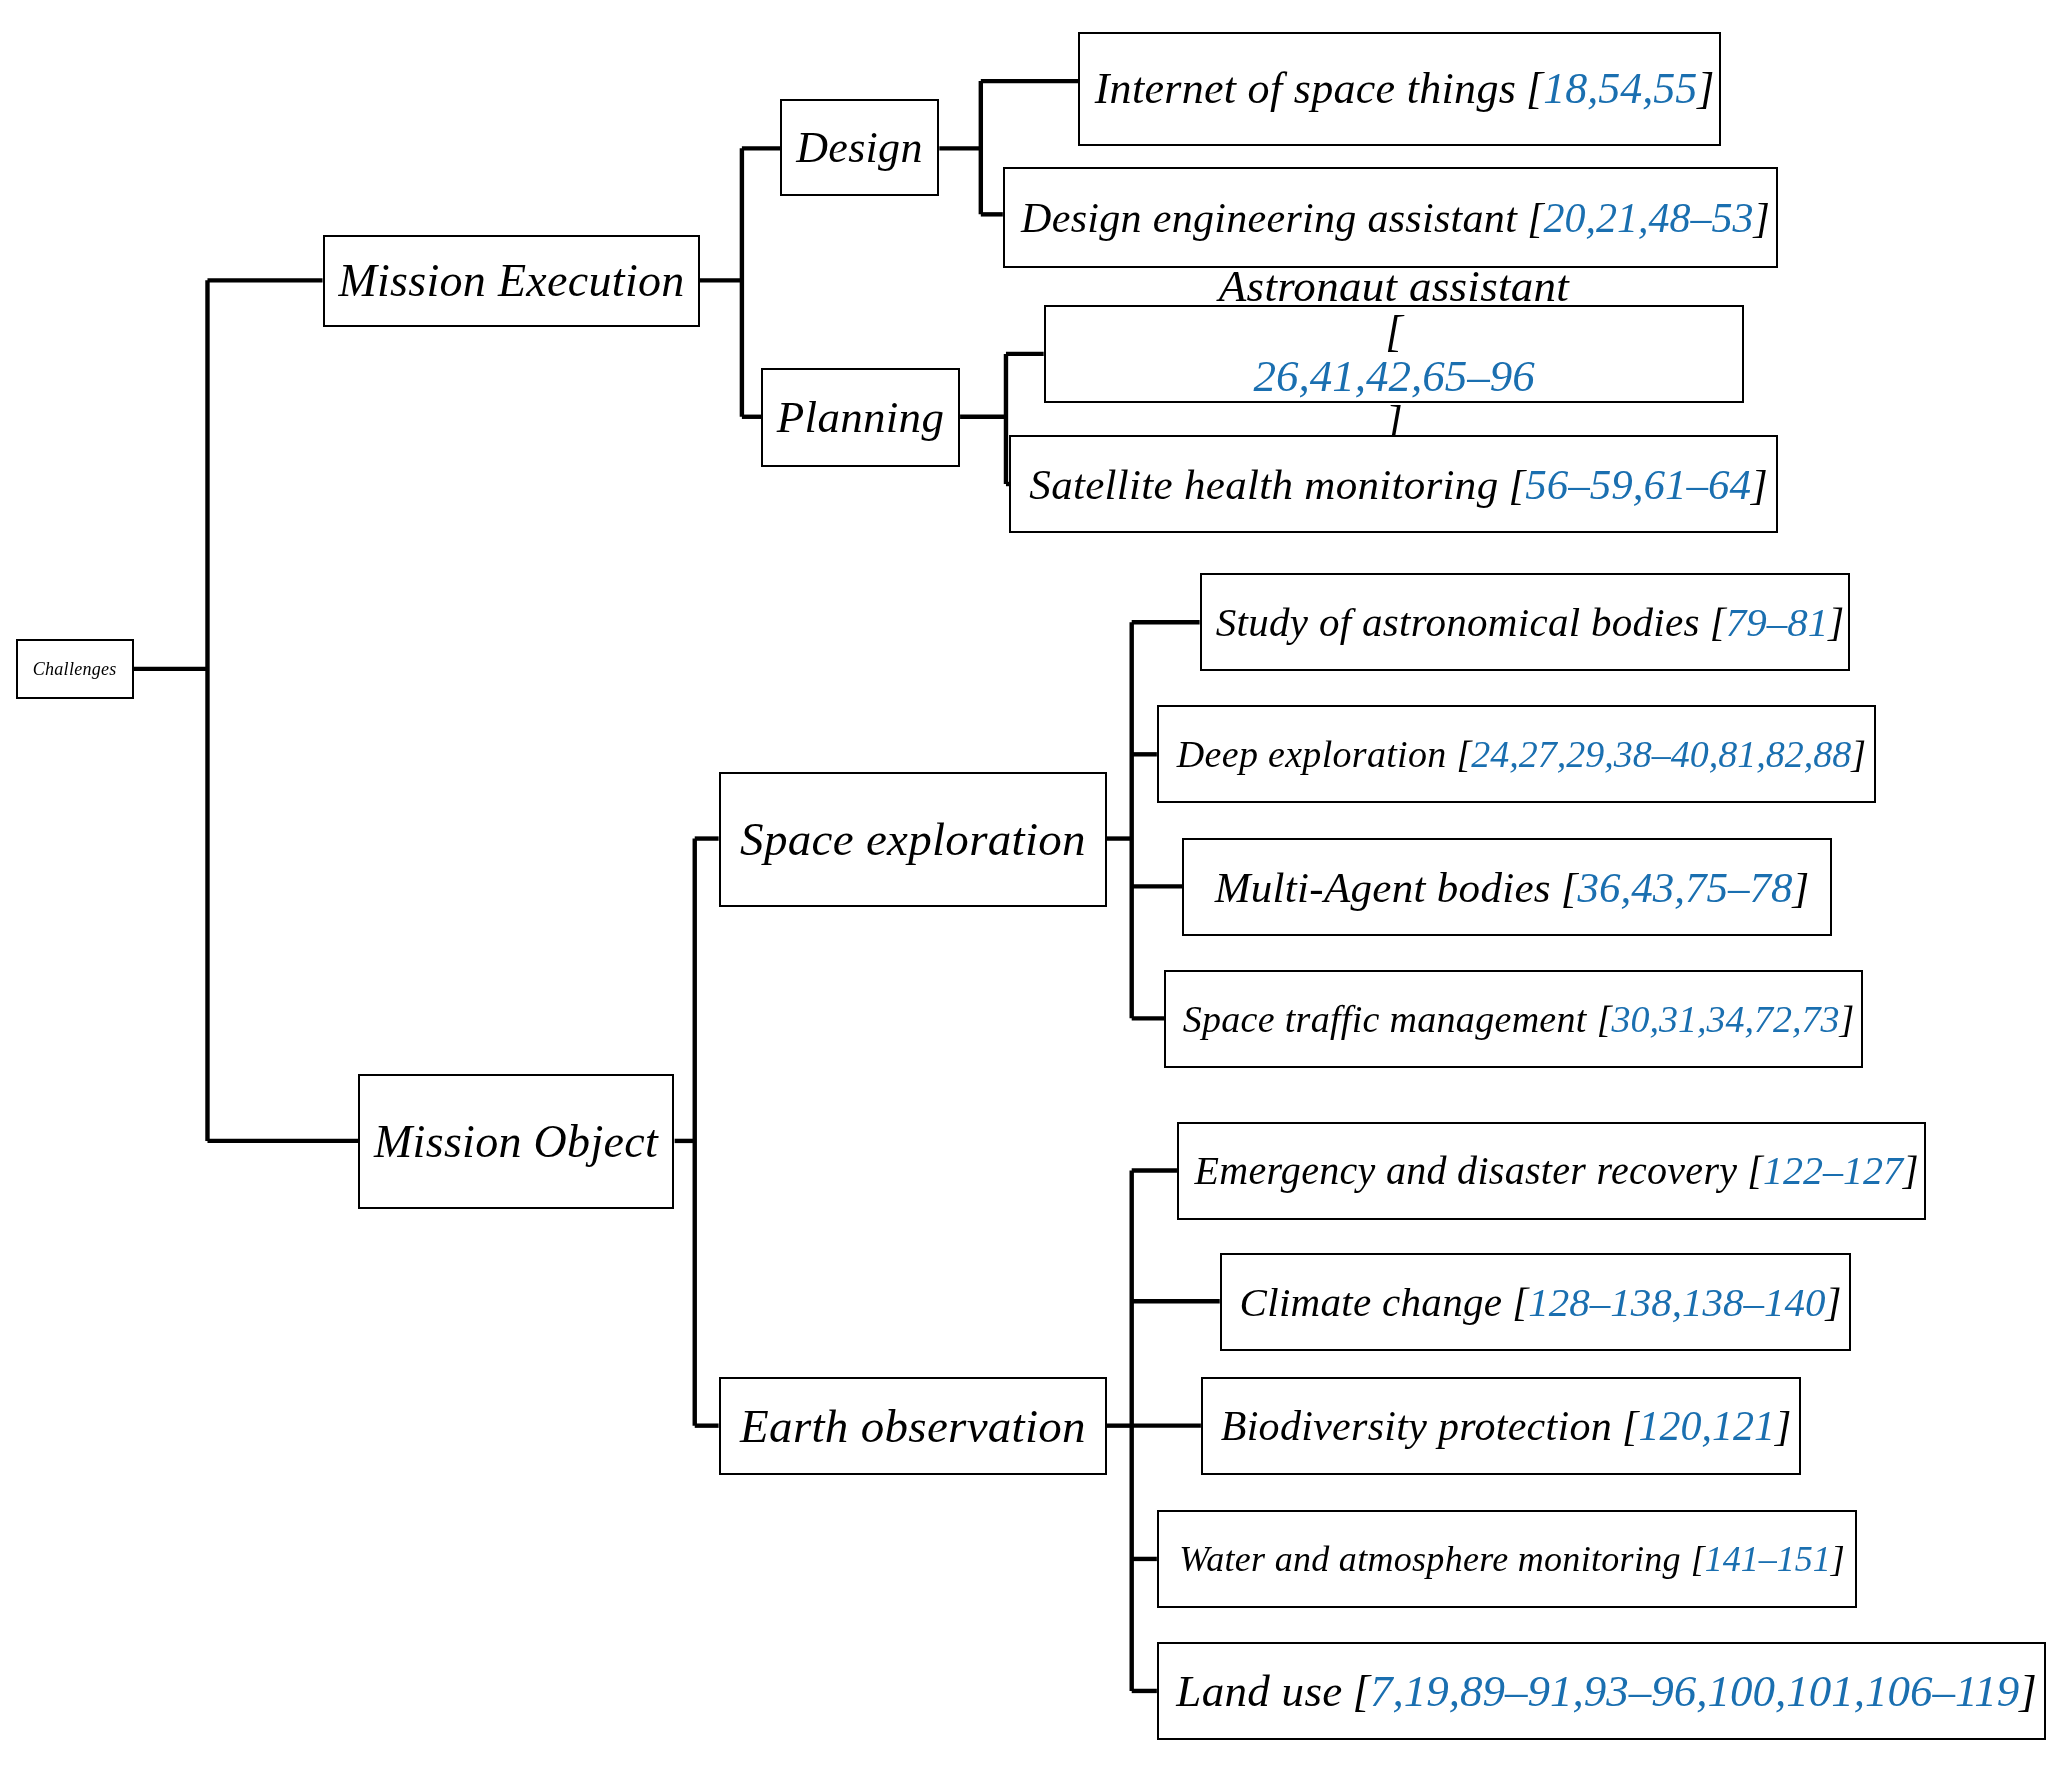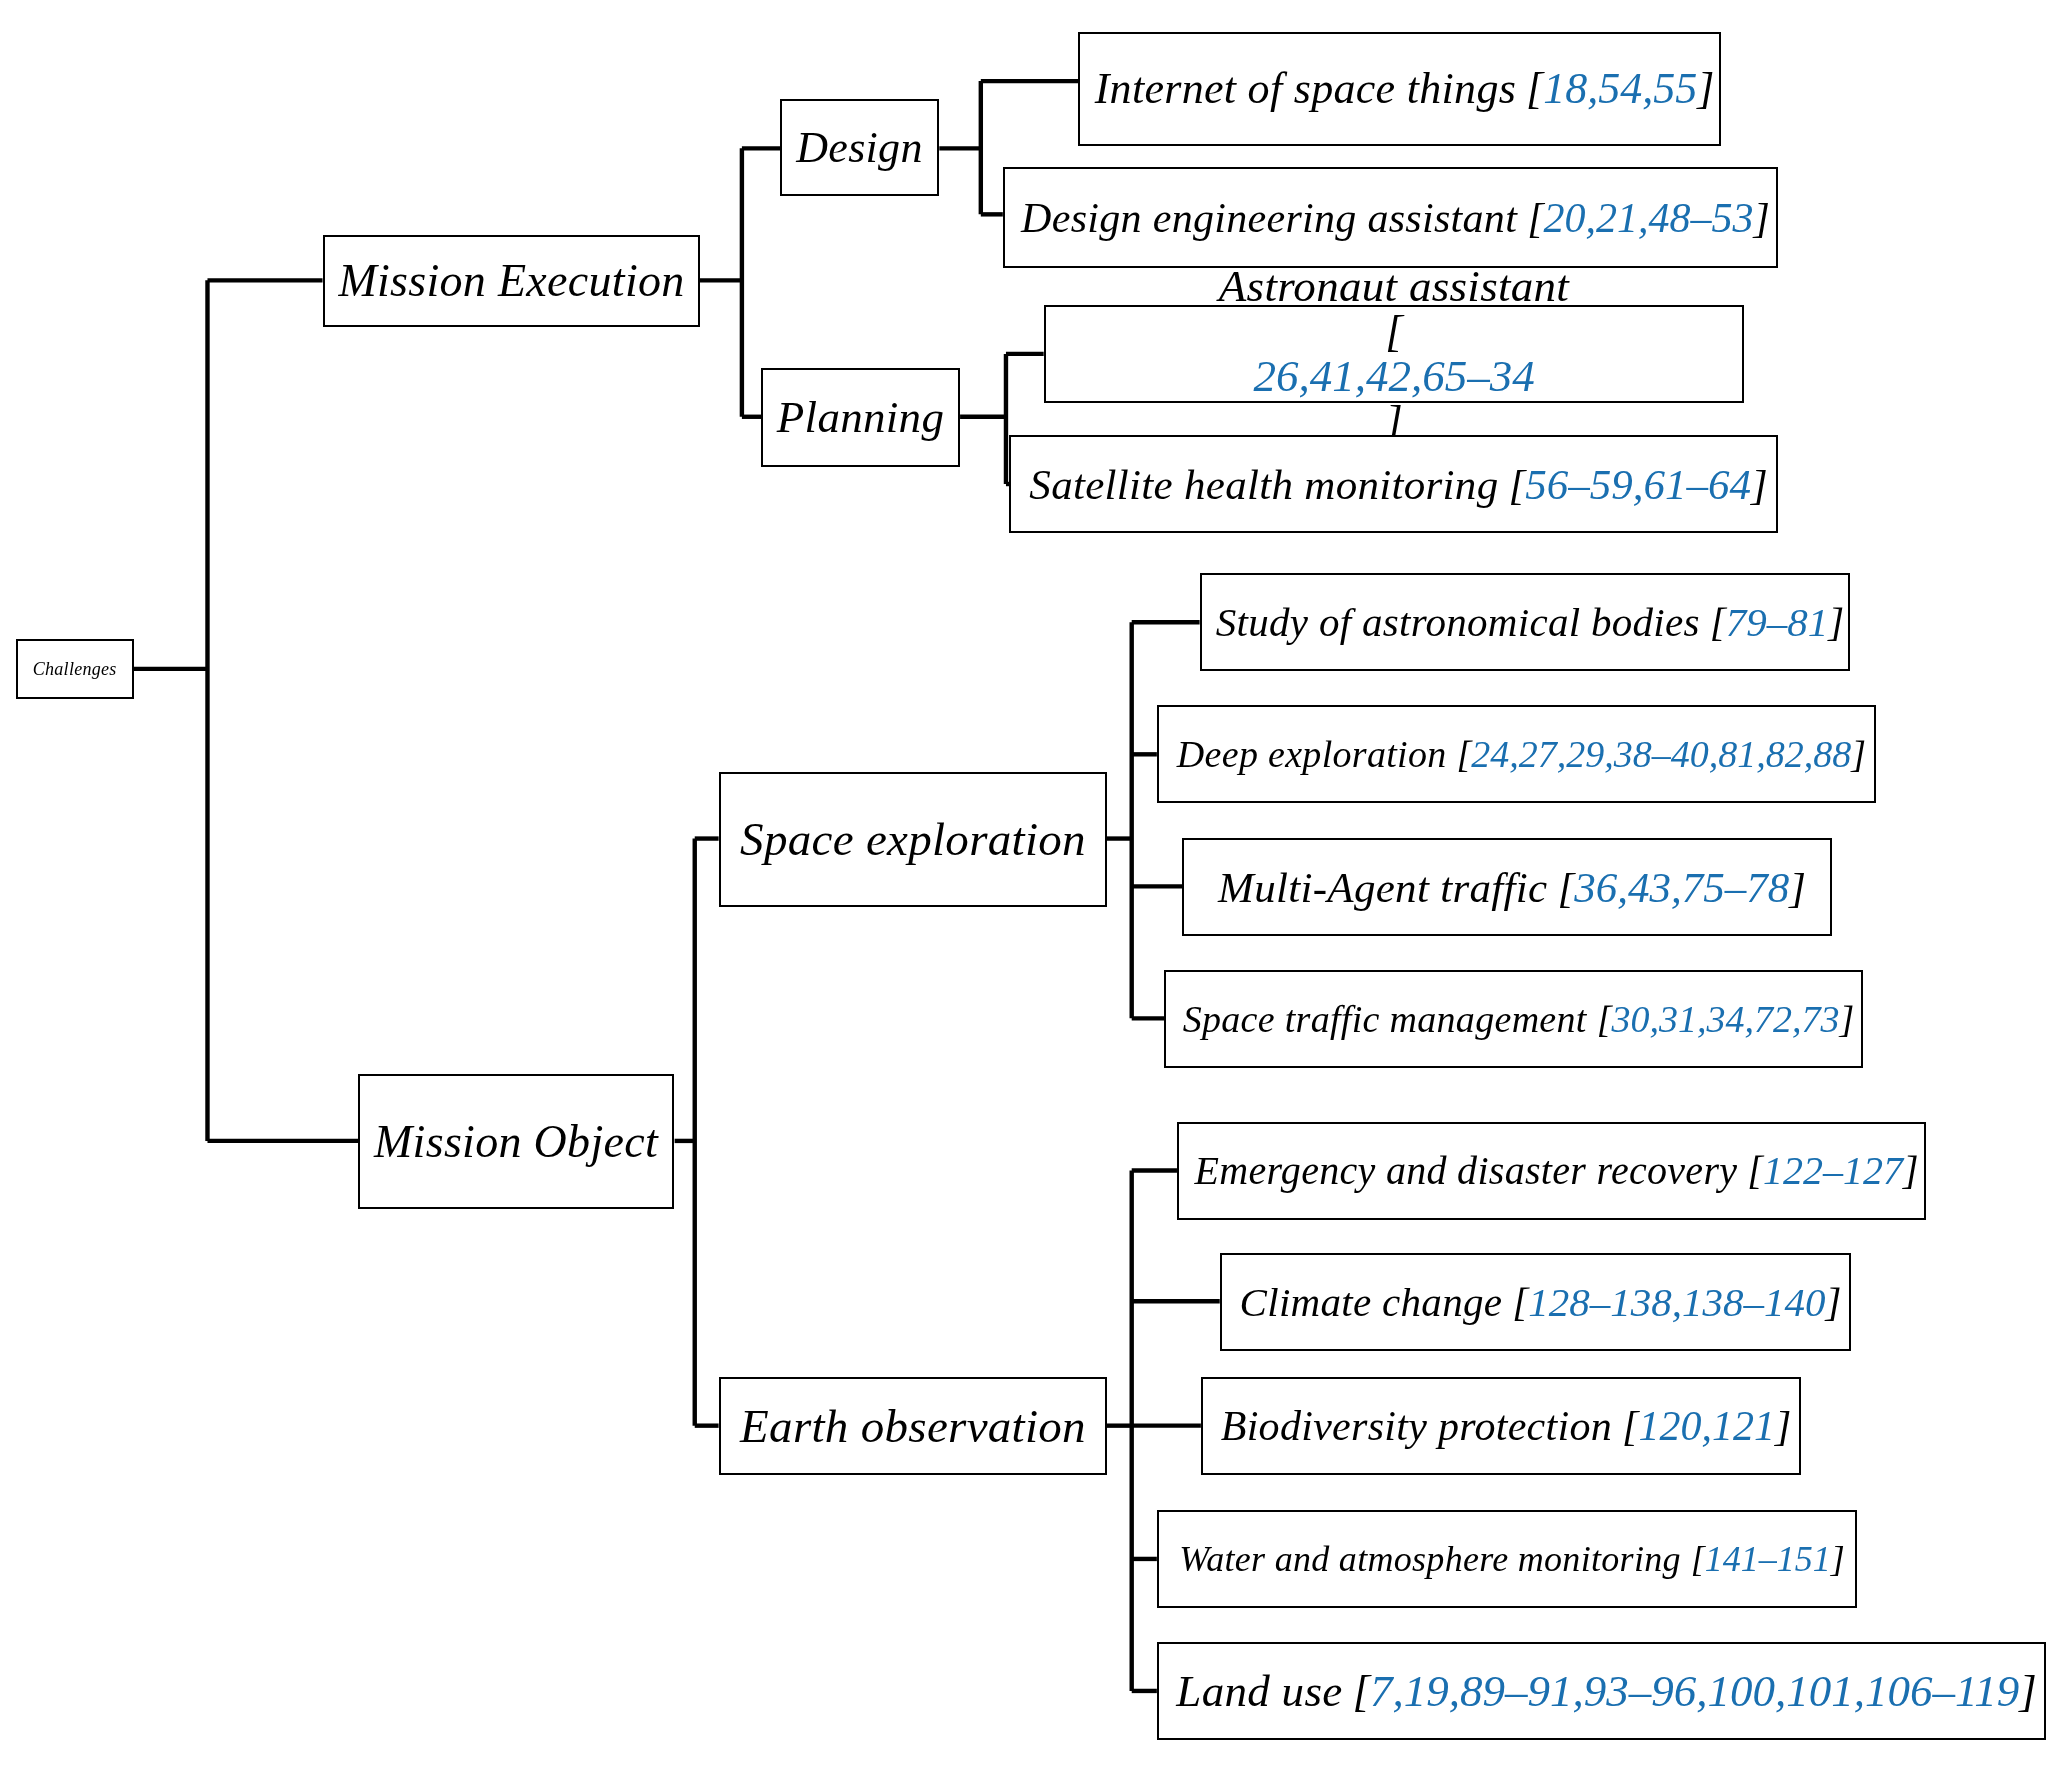--- a/index.html
+++ b/index.html
@@ -142,21 +142,21 @@
   <div class="node" style="left:1003px; top:167px; width:775px; height:101px;">
     <span class="lbl" style="font-size: 42px;">Design engineering assistant</span>
     <span class="brk" style="font-size: 42px;">[</span>
     <span class="ref" style="font-size: 42px;">20,21,48–53</span>
     <span class="brk" style="font-size: 42px;">]</span>
   </div>
 
   <div class="node" style="left:1044px; top:305px; width:700px; height:98px;flex-direction:column;">
     <span class="lbl" style="font-size: 45px;">Astronaut assistant</span>
     <span class="brk" style="font-size: 45px;">[</span>
-    <span class="ref" style="font-size: 45px;">26,41,42,65–34</span>
+    <span class="ref" style="font-size: 45px;">26,41,42,65–96</span>
     <span class="brk" style="font-size: 45px;">]</span>
   </div>
 
   <div class="node" style="left:1009px; top:435px; width:769px; height:98px;">
     <span class="lbl" style="font-size: 43px;">Satellite health monitoring</span>
     <span class="brk" style="font-size: 43px;">[</span>
     <span class="ref" style="font-size: 43px;">56–59,61–64</span>
     <span class="brk" style="font-size: 43px;">]</span>
   </div>
 
@@ -168,21 +168,21 @@
   </div>
 
   <div class="node" style="left:1157px; top:705px; width:719px; height:98px;">
     <span class="lbl" style="font-size: 38px;">Deep exploration</span>
     <span class="brk" style="font-size: 38px;">[</span>
     <span class="ref" style="font-size: 38px;">24,27,29,38–40,81,82,88</span>
     <span class="brk" style="font-size: 38px;">]</span>
   </div>
 
   <div class="node" style="left:1182px; top:838px; width:650px; height:98px;">
-    <span class="lbl" style="font-size: 43px;">Multi-Agent traffic</span>
+    <span class="lbl" style="font-size: 43px;">Multi-Agent bodies</span>
     <span class="brk" style="font-size: 43px;">[</span>
     <span class="ref" style="font-size: 43px;">36,43,75–78</span>
     <span class="brk" style="font-size: 43px;">]</span>
   </div>
 
   <div class="node" style="left:1164px; top:970px; width:699px; height:98px;">
     <span class="lbl" style="font-size: 38px;">Space traffic management</span>
     <span class="brk" style="font-size: 38px;">[</span>
     <span class="ref" style="font-size: 38px;">30,31,34,72,73</span>
     <span class="brk" style="font-size: 38px;">]</span>

